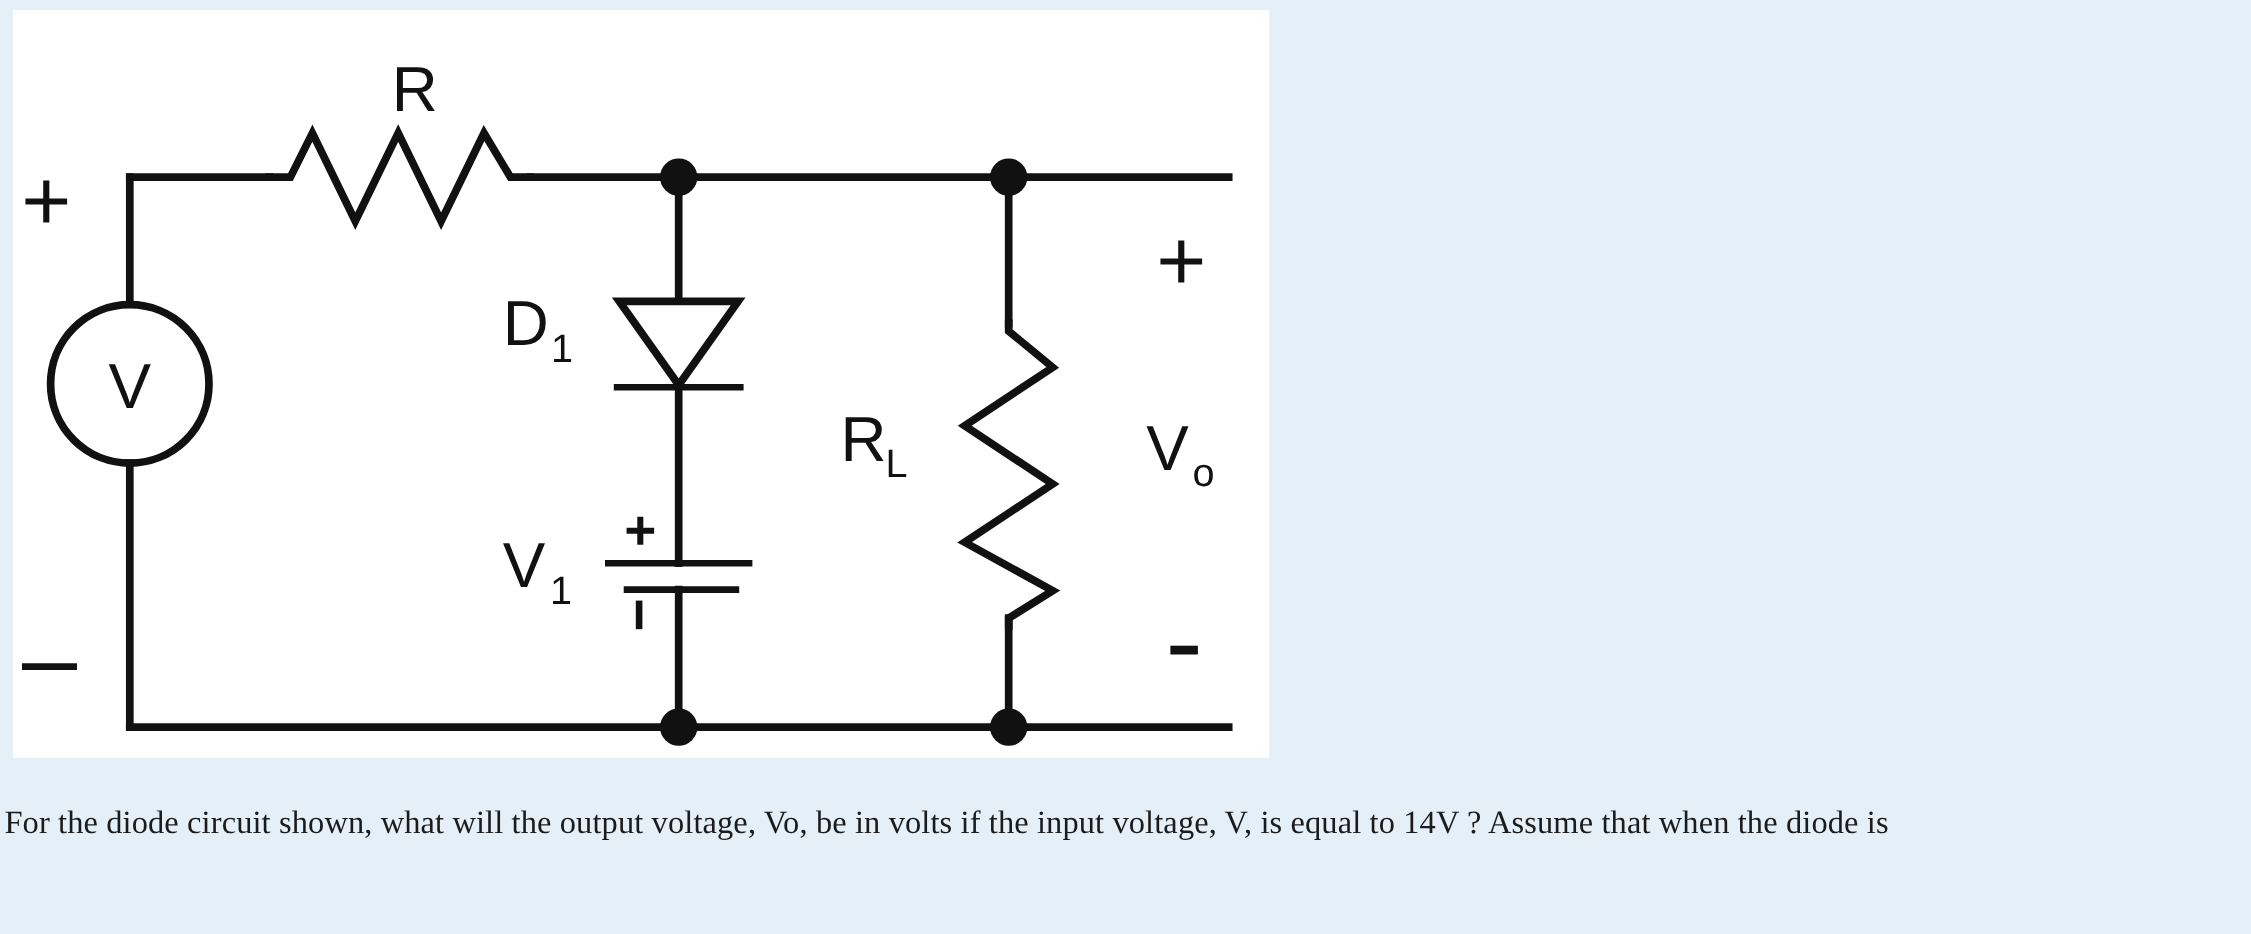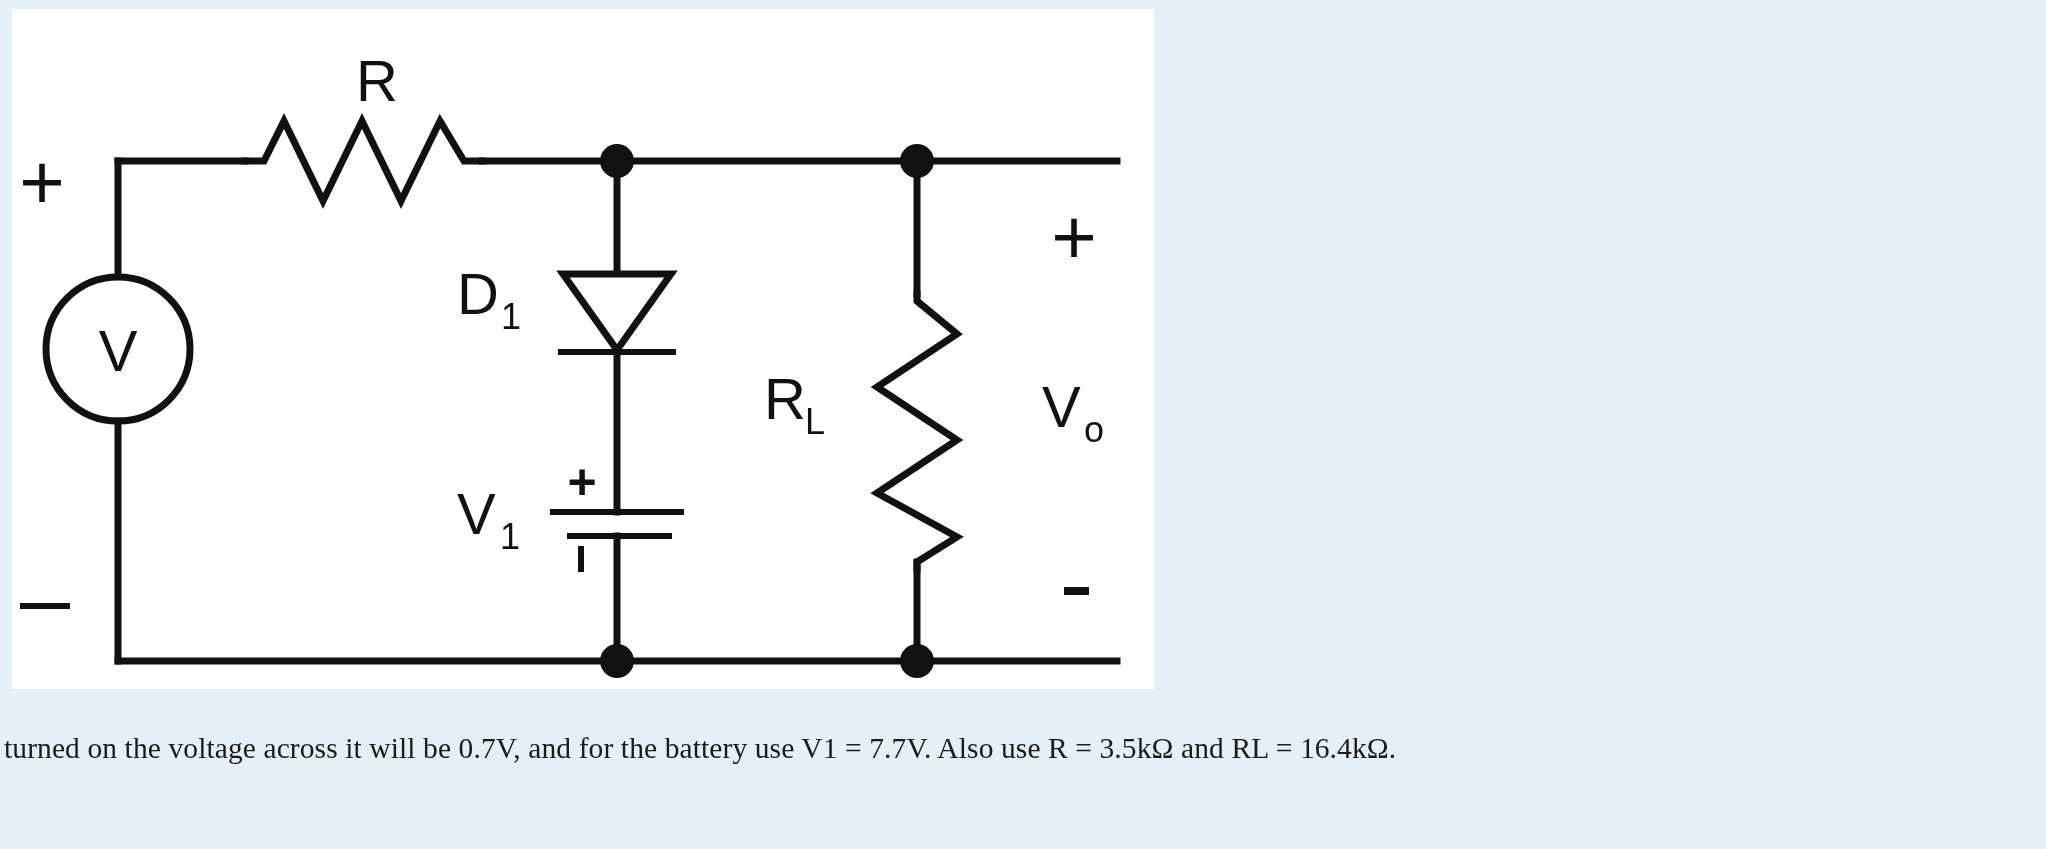--- a/index.html
+++ b/index.html
@@ -171,16 +171,16 @@
       <text class="lbl lbl-sub" x="1072" y="433" text-anchor="start">o</text>
 
       <rect class="node" x="1052" y="578" width="25" height="8"></rect>
 
       <text class="lbl lbl-main" x="365" y="92" text-anchor="middle">R</text>
 
     </svg>
   </div>
 
   <div class="question-block">
-    <p class="q-line">turned on the voltage across it will be 0.7V, and for the battery use V1 = 7.7V. Also use R = 3.5kΩ and RL = 16.4kΩ.</p>
+    <p class="q-line">For the diode circuit shown, what will the output voltage, Vo, be in volts if the input voltage, V, is equal to 14V ?  Assume that when the diode is</p>
   </div>
 
 </div>
 
 </body></html>

